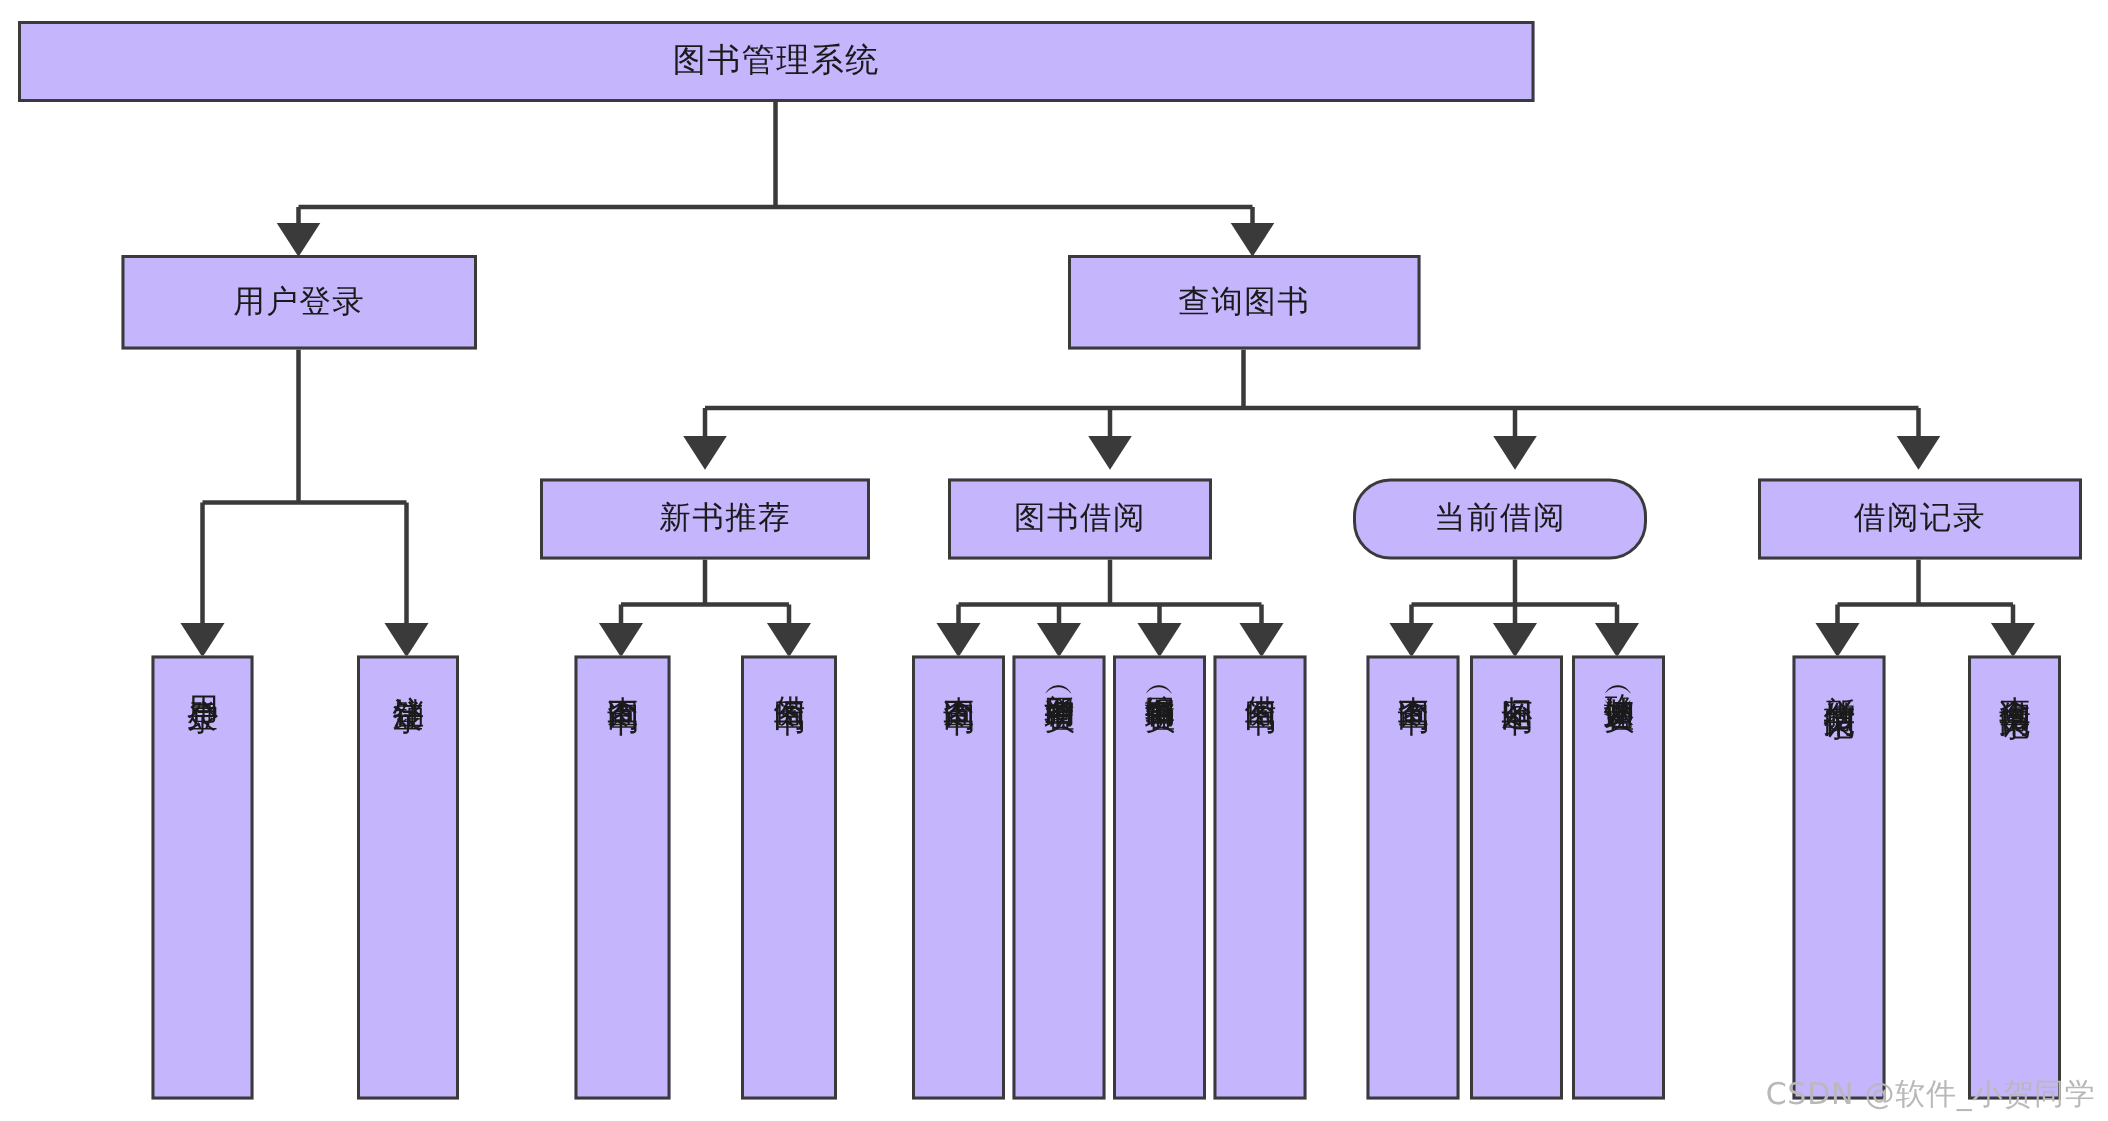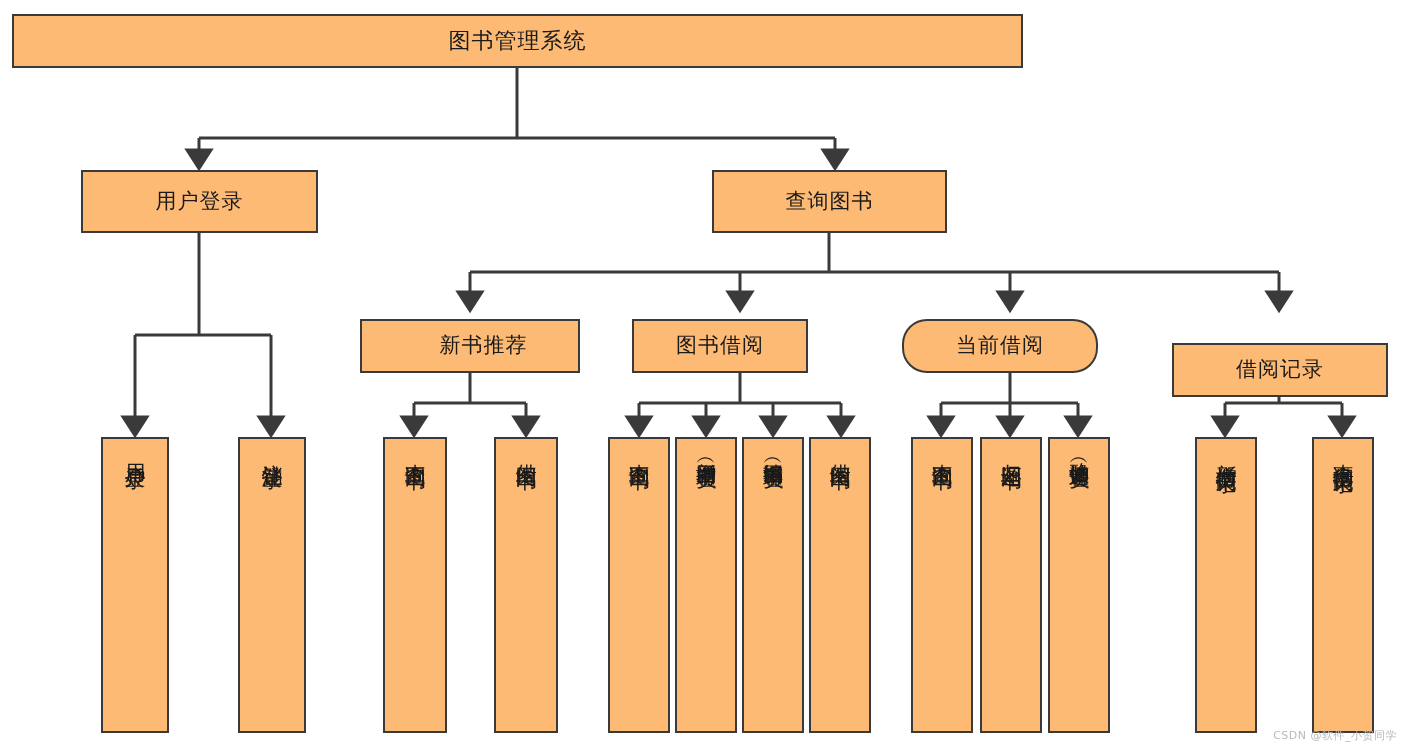--- a/index.html
+++ b/index.html
@@ -23,21 +23,21 @@
     left: 0;
     top: 0;
     width: 1405px;
     height: 747px;
     pointer-events: none;
   }
   .node {
     position: absolute;
     box-sizing: border-box;
     border: 2px solid #3a3a3a;
-    background: #fdba74;
+    background: #c4b5fd;
     color: #1a1a1a;
     display: flex;
     align-items: center;
     justify-content: center;
     text-align: center;
     z-index: 2;
   }
   .node.horiz {
     font-size: 21px;
     letter-spacing: 1px;
@@ -60,21 +60,21 @@
     white-space: nowrap;
   }
   .vlabel.tall {
     font-size: 20px;
     letter-spacing: 1px;
   }
   .watermark {
     position: absolute;
     right: 8px;
     bottom: 4px;
-    font-size: 11px;
+    font-size: 20px;
     color: #b9b9b9;
     letter-spacing: 0.5px;
     z-index: 5;
     white-space: nowrap;
   }
 </style>
 </head>
 <body>
 
 <div id="diagram">
@@ -130,21 +130,21 @@
   </svg>
 
   <div class="node horiz root" style="left:12px; top:14px; width:1011px; height:54px;">图书管理系统</div>
 
   <div class="node horiz" style="left:81px; top:170px; width:237px; height:63px;">用户登录</div>
   <div class="node horiz" style="left:712px; top:170px; width:235px; height:63px;">查询图书</div>
 
   <div class="node horiz" style="left:360px; top:319px; width:220px; height:54px;padding-left:27px;">新书推荐</div>
   <div class="node horiz" style="left:632px; top:319px; width:176px; height:54px;">图书借阅</div>
   <div class="node horiz" style="left:902px; top:319px; width:196px; height:54px;border-radius:25px;">当前借阅</div>
-  <div class="node horiz" style="left:1172px; top:319px; width:216px; height:54px;margin-top:24px;">借阅记录</div>
+  <div class="node horiz" style="left:1172px; top:319px; width:216px; height:54px;">借阅记录</div>
 
   <div class="node vert" style="left:101px; top:437px; width:68px; height:296px;">
     <span class="vlabel">用户登录</span>
   </div>
   <div class="node vert" style="left:238px; top:437px; width:68px; height:296px;">
     <span class="vlabel">注销登录</span>
   </div>
 
   <div class="node vert" style="left:383px; top:437px; width:64px; height:296px;">
     <span class="vlabel">查询图书</span>

